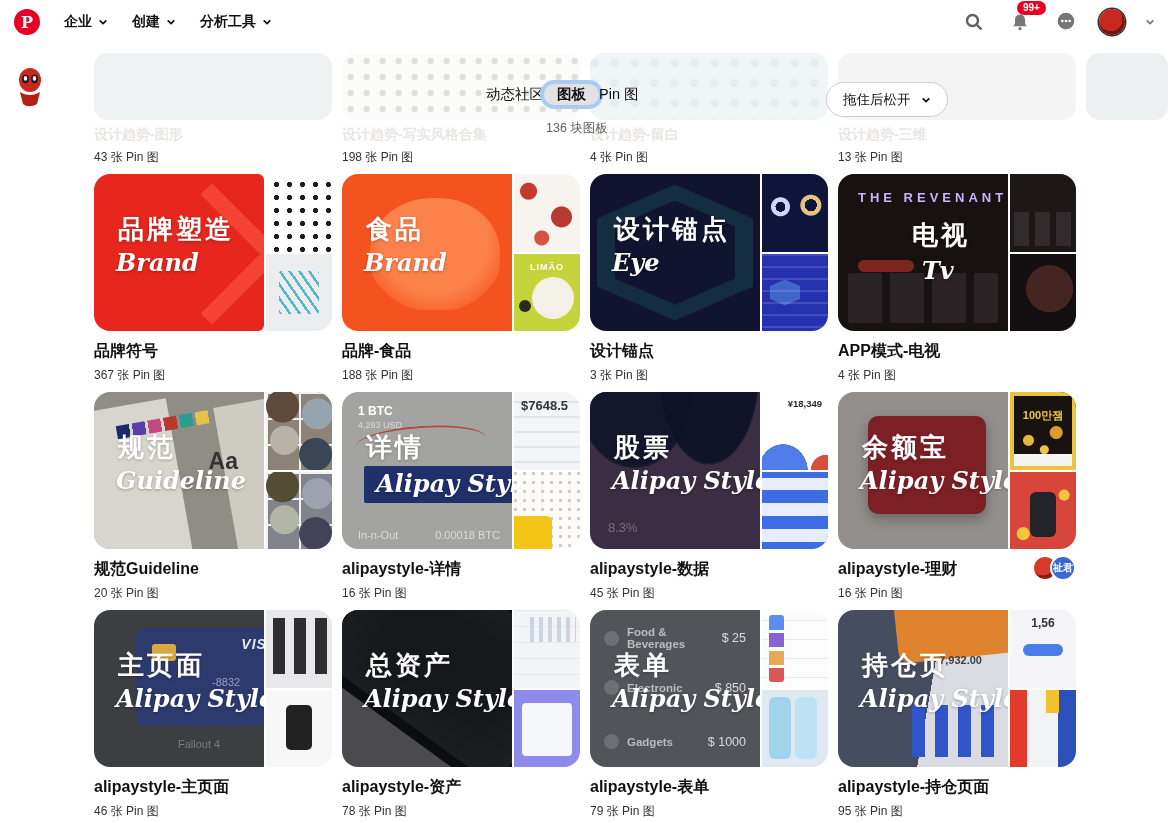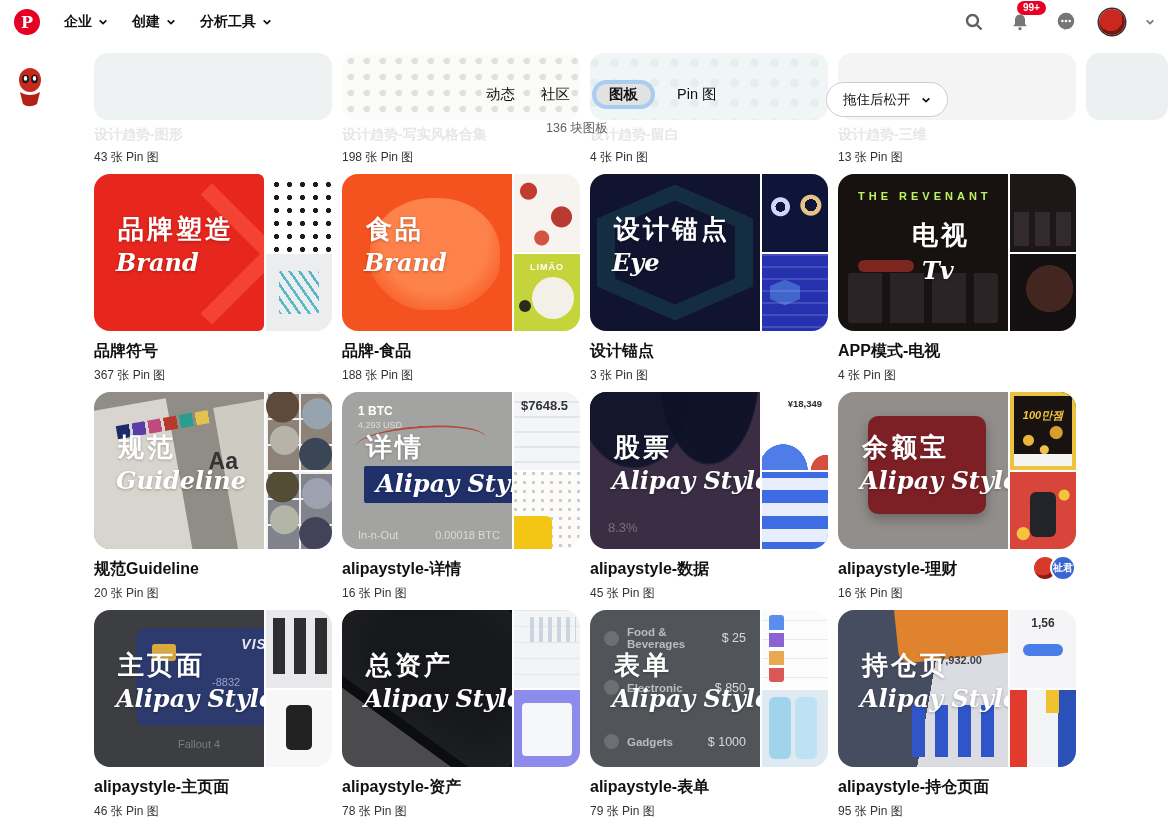--- a/index.html
+++ b/index.html
@@ -20,21 +20,21 @@
   .badge { position:absolute; top:-8px; left:10px; background:#e60023; color:#fff; font-size:10px;
     font-weight:700; padding:2px 6px; border-radius:9px; line-height:1; }
   .avatar { width:26px; height:26px; border-radius:50%;
     background:radial-gradient(circle at 45% 40%, #c8281e 0 55%, #7a1410 56% 75%, #2b2b2b 76%);
     box-shadow:0 0 0 1.5px #333; }
 
   
   .page-avatar { position:absolute; left:16px; top:66px; width:30px; height:42px; }
 
   
-  .tabs { position:absolute; left:486px; top:84px; display:flex; align-items:center; gap:26px; z-index:20; }
+  .tabs { position:absolute; left:486px; top:84px; display:flex; align-items:center; z-index:20; }
   .tab { font-size:14.5px; font-weight:500; cursor:pointer; }
   .tab.sel { font-weight:700; background:#e2e2e2; padding:1px 13px; border-radius:22px;
     box-shadow:0 0 0 4px #a9cdf0; }
   .tabcount { position:absolute; left:546px; top:120px; font-size:12.5px; color:#5f5f5f; z-index:20; }
   .dragbtn { position:absolute; left:826px; top:82px; height:35px; padding:0 16px; background:#fff;
     border:1px solid #cdcdcd; border-radius:19px; display:flex; align-items:center; gap:10px;
     font-size:13.5px; color:#111; cursor:pointer; z-index:20; }
 
   
   .row { position:absolute; left:94px; display:flex; gap:10px; }
@@ -94,21 +94,21 @@
   .pat-c3b { background-image:linear-gradient(rgba(255,255,255,.14) 2px, transparent 2px);
     background-size:100% 12px; }
   .pat-c3b::after { content:""; position:absolute; left:8px; top:26px; width:30px; height:26px;
     background:rgba(120,200,255,.35); clip-path:polygon(50% 0,100% 25%,100% 75%,50% 100%,0 75%,0 25%); }
 
   .cv-c4 .zh { left:74px; top:44px; } .cv-c4 .en { left:84px; top:82px; }
   .cv-c4::before { content:""; position:absolute; left:20px; top:86px; width:56px; height:12px;
     border-radius:6px; background:#8e2a22; opacity:.85; }
   .cv-c4::after { content:""; position:absolute; left:10px; right:10px; bottom:8px; height:50px;
     background:repeating-linear-gradient(90deg,#2b2326 0 34px,#171213 34px 42px); border-radius:3px; }
-  .note-rev { position:absolute; left:20px; top:16px; color:#bef264; font-size:11px;
+  .note-rev { position:absolute; left:20px; top:16px; color:#c4b5fd; font-size:13px;
     letter-spacing:4px; font-weight:700; z-index:3; }
   .pat-c4a::after { content:""; position:absolute; left:4px; right:4px; bottom:6px; height:34px;
     background:repeating-linear-gradient(90deg,#322a2c 0 15px,#1d1718 15px 21px); }
   .pat-c4b { background-image:radial-gradient(circle at 60% 45%, rgba(140,70,55,.4) 0 40%, transparent 41%); }
 
   .cv-c5::before { content:""; position:absolute; left:-18px; top:14px; width:64%; height:135%;
     background:#d8d5ce; transform:rotate(-10deg); box-shadow:150px 14px 0 -4px #cecbc3; }
   .cv-c5::after { content:""; position:absolute; left:22px; top:24px; width:118px; height:13px;
     transform:rotate(-10deg); background:linear-gradient(90deg,#1c2a68 0 13px,transparent 13px 16px,
     #5a3ea8 16px 29px,transparent 29px 32px,#c2497e 32px 45px,transparent 45px 48px,#b8392c 48px 61px,
@@ -456,21 +456,21 @@
     <div class="bcount">45 张 Pin 图</div>
   </div>
 
   <div class="card">
     <div class="cover">
       <div class="cover-main cv-c8" style="background-color: rgb(146, 142, 140);">
         <span class="zh">余额宝</span>
         <span class="en">Alipay Style</span>
       </div>
       <div class="thumbs">
-        <div class="thumb pat-c8a" style="background-color: rgb(24, 19, 16); font-style: italic;">
+        <div class="thumb pat-c8a" style="background-color: rgb(24, 19, 16);">
           <span class="tlabel">100만잼</span>
         </div>
         <div class="thumb pat-c8b" style="background-color: rgb(216, 69, 58);"></div>
       </div>
     </div>
     <div class="btitle-row">
       <span class="btitle">alipaystyle-理财</span>
       <span class="collab">
         <span class="cav red"></span>
         <span class="cav blue">祉君</span>

